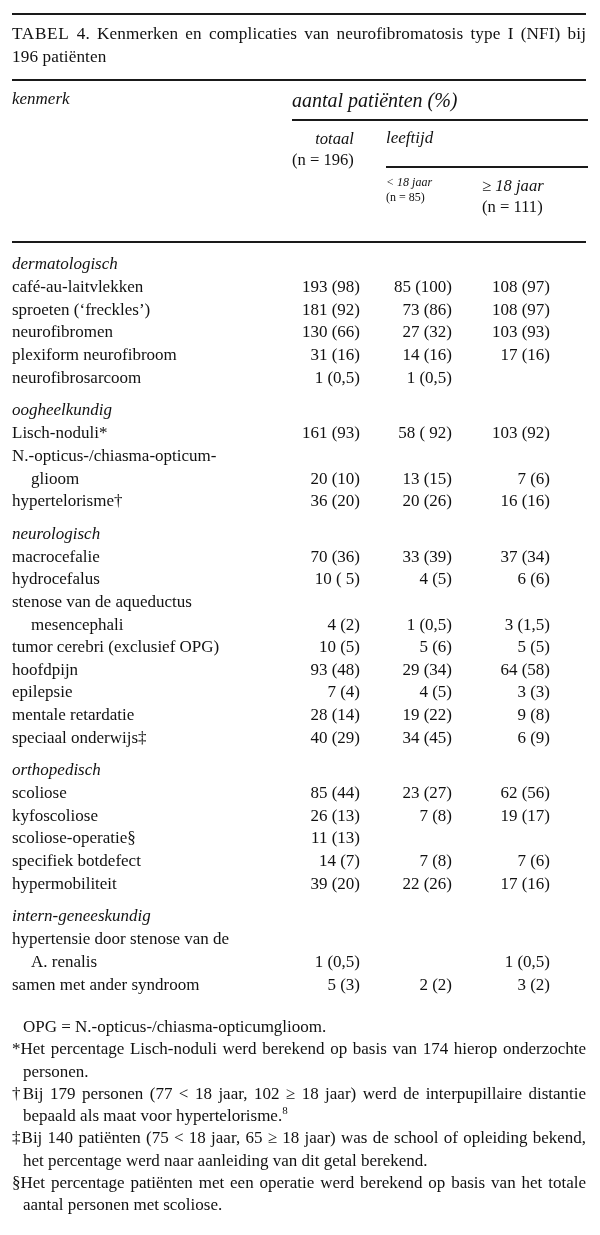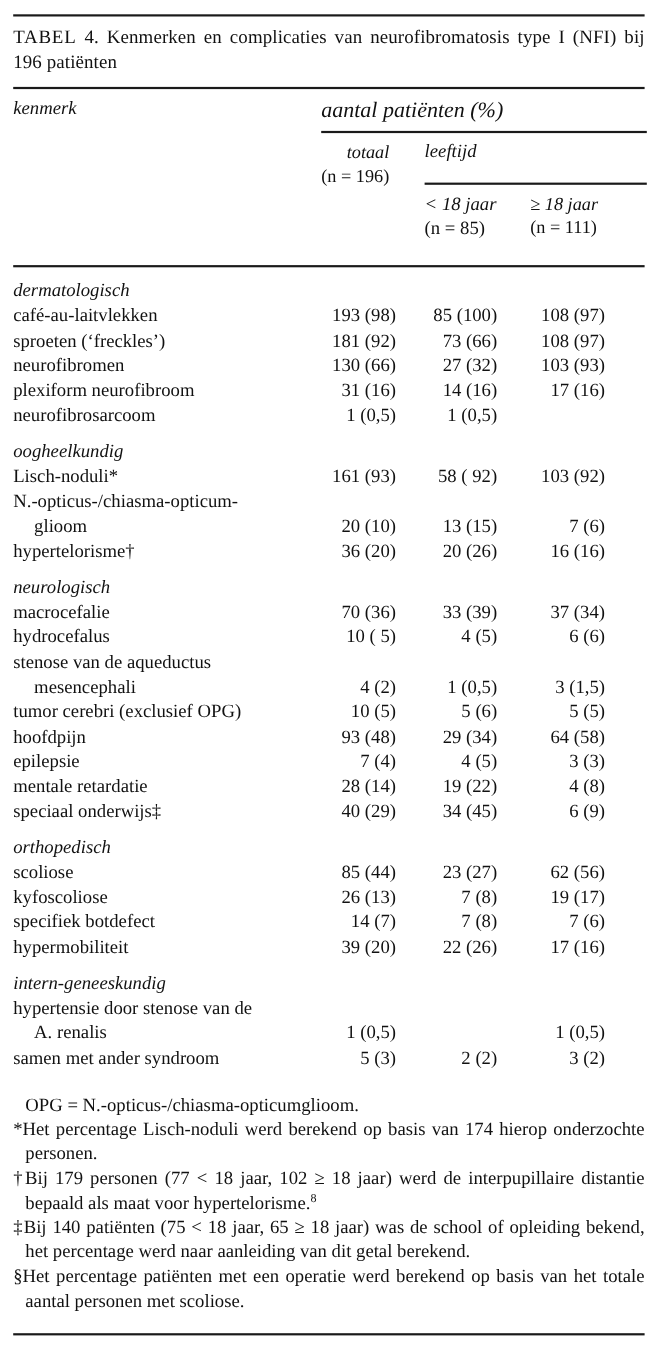--- a/index.html
+++ b/index.html
@@ -95,21 +95,21 @@
     position: absolute;
     left: 374px;
     top: 77px;
     width: 202px;
     border-top: 2px solid #1a1a1a;
   }
   .lt18-head {
     position: absolute;
     left: 374px;
     top: 86px;
-    font-size: 17px;
+    font-size: 12px;
     line-height: 1.28;
   }
   .ge18-head {
     position: absolute;
     left: 470px;
     top: 86px;
     font-size: 16.6px;
     line-height: 1.28;
   }
   .hd-it { font-style: italic; }
@@ -229,21 +229,21 @@
         <div class="section-title">dermatologisch</div>
         <div class="row">
           <span class="label">café-au-laitvlekken</span>
           <span class="c-total">193 (98)</span>
           <span class="c-young">85 (100)</span>
           <span class="c-adult">108 (97)</span>
         </div>
         <div class="row">
           <span class="label">sproeten (‘freckles’)</span>
           <span class="c-total">181 (92)</span>
-          <span class="c-young">73 (66)</span>
+          <span class="c-young">73 (86)</span>
           <span class="c-adult">108 (97)</span>
         </div>
         <div class="row">
           <span class="label">neurofibromen</span>
           <span class="c-total">130 (66)</span>
           <span class="c-young">27 (32)</span>
           <span class="c-adult">103 (93)</span>
         </div>
         <div class="row">
           <span class="label">plexiform neurofibroom</span>
@@ -326,21 +326,21 @@
         <div class="row">
           <span class="label">epilepsie</span>
           <span class="c-total">7 (4)</span>
           <span class="c-young">4 (5)</span>
           <span class="c-adult">3 (3)</span>
         </div>
         <div class="row">
           <span class="label">mentale retardatie</span>
           <span class="c-total">28 (14)</span>
           <span class="c-young">19 (22)</span>
-          <span class="c-adult">4 (8)</span>
+          <span class="c-adult">9 (8)</span>
         </div>
         <div class="row">
           <span class="label">speciaal onderwijs‡</span>
           <span class="c-total">40 (29)</span>
           <span class="c-young">34 (45)</span>
           <span class="c-adult">6 (9)</span>
         </div>
       </div>
       <div class="section">
         <div class="section-title">orthopedisch</div>
@@ -348,20 +348,26 @@
           <span class="label">scoliose</span>
           <span class="c-total">85 (44)</span>
           <span class="c-young">23 (27)</span>
           <span class="c-adult">62 (56)</span>
         </div>
         <div class="row">
           <span class="label">kyfoscoliose</span>
           <span class="c-total">26 (13)</span>
           <span class="c-young">7 (8)</span>
           <span class="c-adult">19 (17)</span>
+        </div>
+        <div class="row">
+          <span class="label">scoliose-operatie§</span>
+          <span class="c-total">11 (13)</span>
+          <span class="c-young"></span>
+          <span class="c-adult"></span>
         </div>
         <div class="row">
           <span class="label">specifiek botdefect</span>
           <span class="c-total">14 (7)</span>
           <span class="c-young">7 (8)</span>
           <span class="c-adult">7 (6)</span>
         </div>
         <div class="row">
           <span class="label">hypermobiliteit</span>
           <span class="c-total">39 (20)</span>

